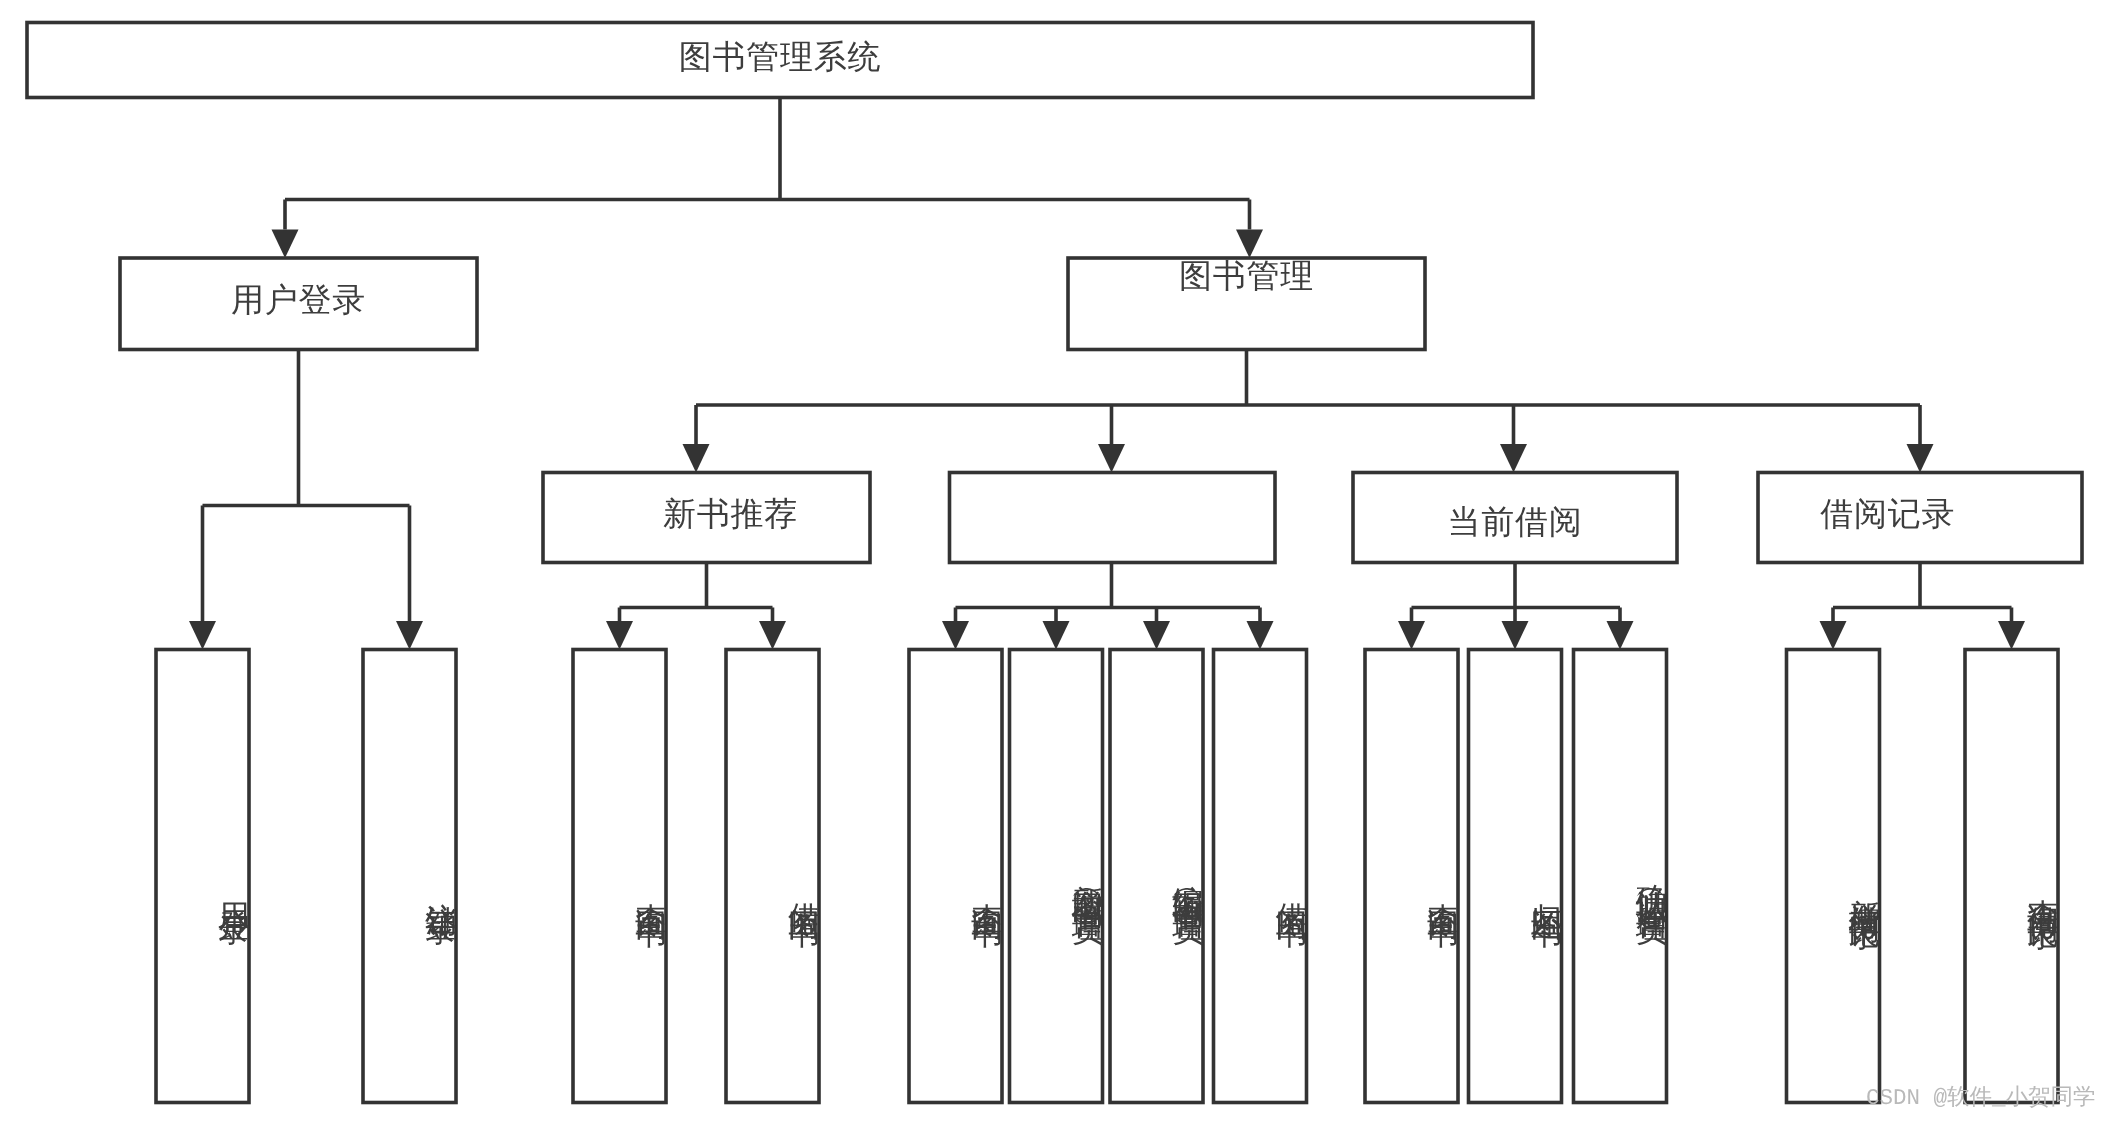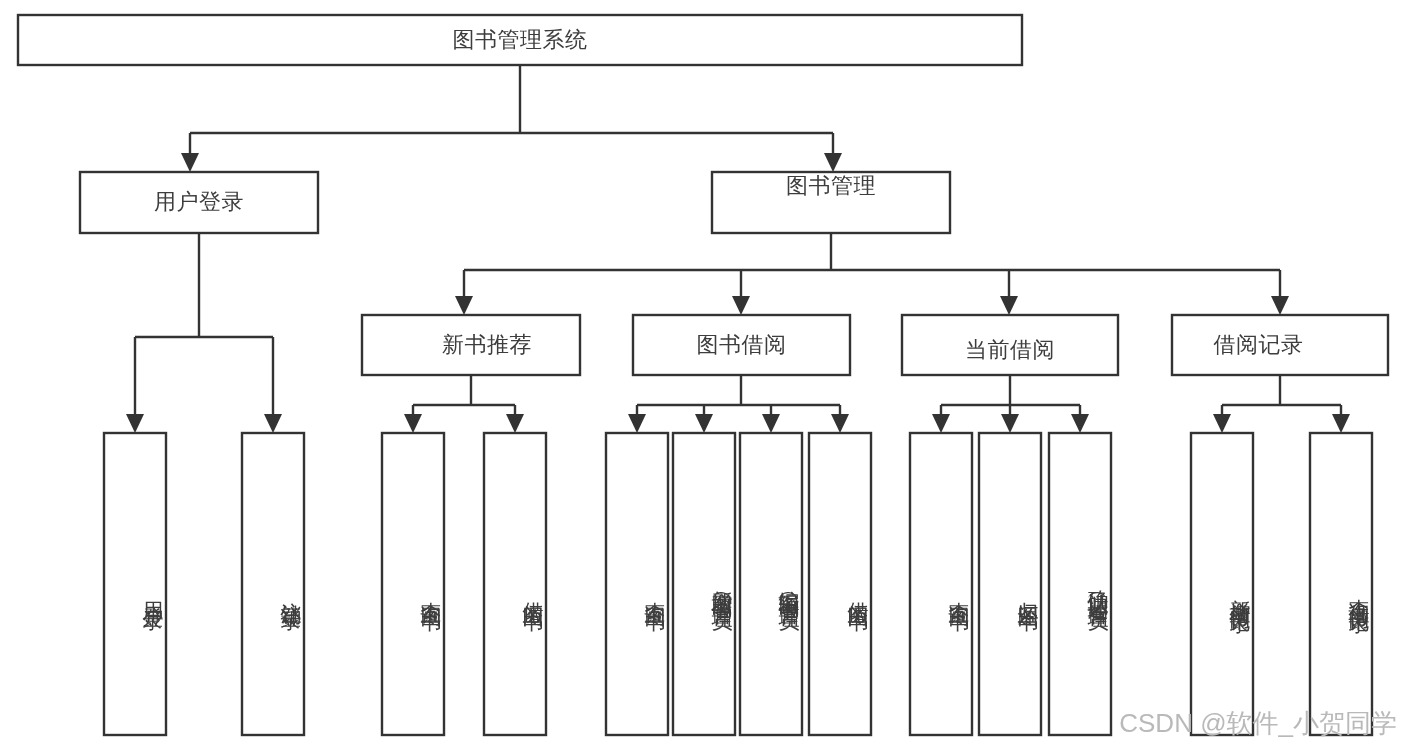--- a/index.html
+++ b/index.html
@@ -39,21 +39,21 @@
   .arrow-head {
     fill: #333333;
     stroke: none;
   }
   .node-label {
     position: absolute;
     display: flex;
     align-items: center;
     justify-content: center;
     color: #3d3d3d;
-    font-family: Liberation Sans, sans-serif;
+    font-family: Liberation Mono, monospace;
     letter-spacing: 0.5px;
     pointer-events: none;
     box-sizing: border-box;
   }
   .node-label.horizontal {
     font-size: 22px;
     line-height: 1.1;
     white-space: nowrap;
   }
   .node-label.vertical {
@@ -63,23 +63,23 @@
     text-orientation: upright;
     align-items: flex-start;
     justify-content: center;
     padding-top: 14px;
     letter-spacing: 3px;
   }
   .watermark {
     position: absolute;
     right: 8px;
     bottom: 6px;
-    font-size: 26px;
+    font-size: 15px;
     color: #b9b9b9;
-    font-family: Liberation Sans, sans-serif;
+    font-family: Liberation Mono, monospace;
     white-space: nowrap;
     pointer-events: none;
   }
 </style>
 </head>
 <body>
 
 <div id="diagram-root">
 
   <svg class="diagram-canvas" viewBox="0 0 1405 747">
@@ -150,21 +150,20 @@
       <rect class="node-box" x="1310" y="433" width="62" height="302"></rect>
     </g>
   </svg>
 
   <div class="node-label horizontal" style="left:18px; top:15px; width:1004px; height:50px;">图书管理系统</div>
 
   <div class="node-label horizontal" style="left:80px; top:172px; width:238px; height:61px;">用户登录</div>
   <div class="node-label horizontal" style="left:712px; top:156px; width:238px; height:61px;">图书管理</div>
 
   <div class="node-label horizontal" style="left:362px; top:315px; width:218px; height:60px;padding-left:32px;">新书推荐</div>
-  <div class="node-label horizontal" style="left:633px; top:315px; width:217px; height:60px;">图书借阅</div>
   <div class="node-label horizontal" style="left:902px; top:315px; width:216px; height:70px;">当前借阅</div>
   <div class="node-label horizontal" style="left:1172px; top:315px; width:173px; height:60px;">借阅记录</div>
 
   <div class="node-label vertical" style="left:104px; top:433px; width:62px; height:302px;">用户登录</div>
   <div class="node-label vertical" style="left:242px; top:433px; width:62px; height:302px;">注销登录</div>
 
   <div class="node-label vertical" style="left:382px; top:433px; width:62px; height:302px;">查询图书</div>
   <div class="node-label vertical" style="left:484px; top:433px; width:62px; height:302px;">借阅图书</div>
 
   <div class="node-label vertical" style="left:606px; top:433px; width:62px; height:302px;">查询图书</div>

